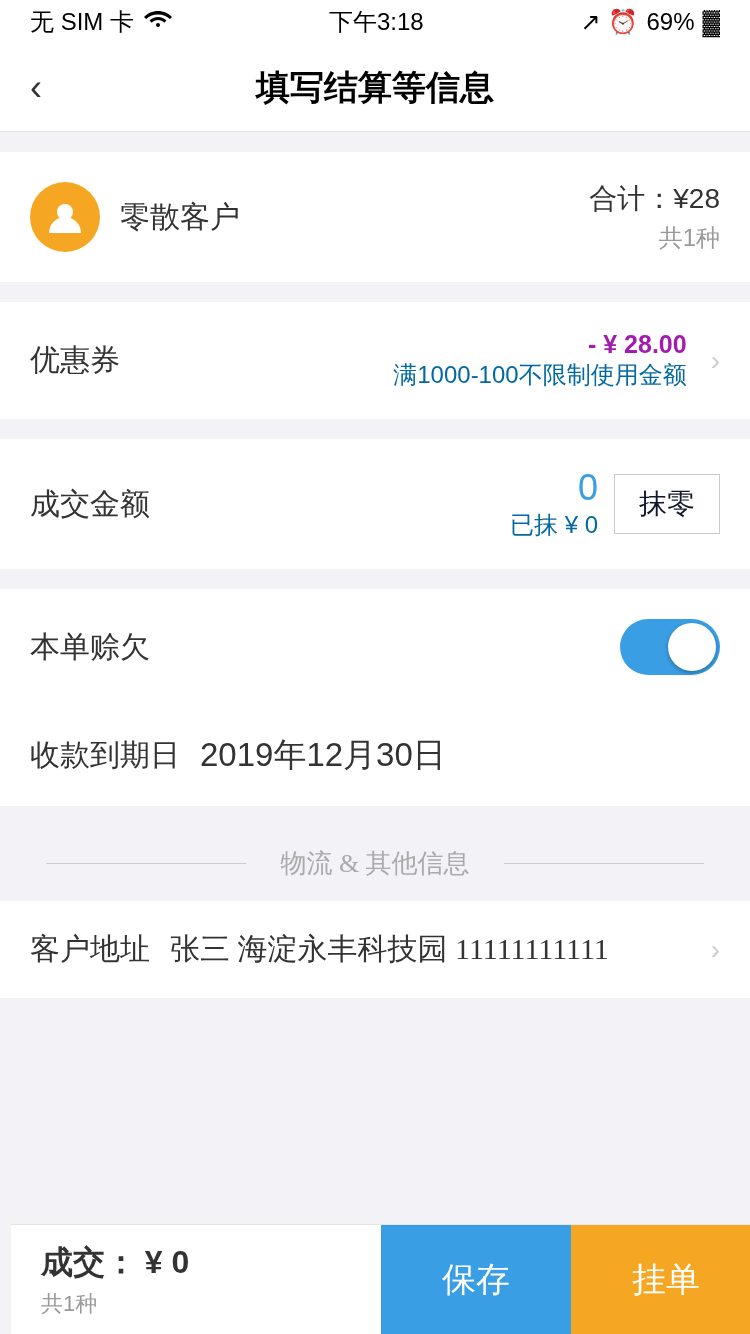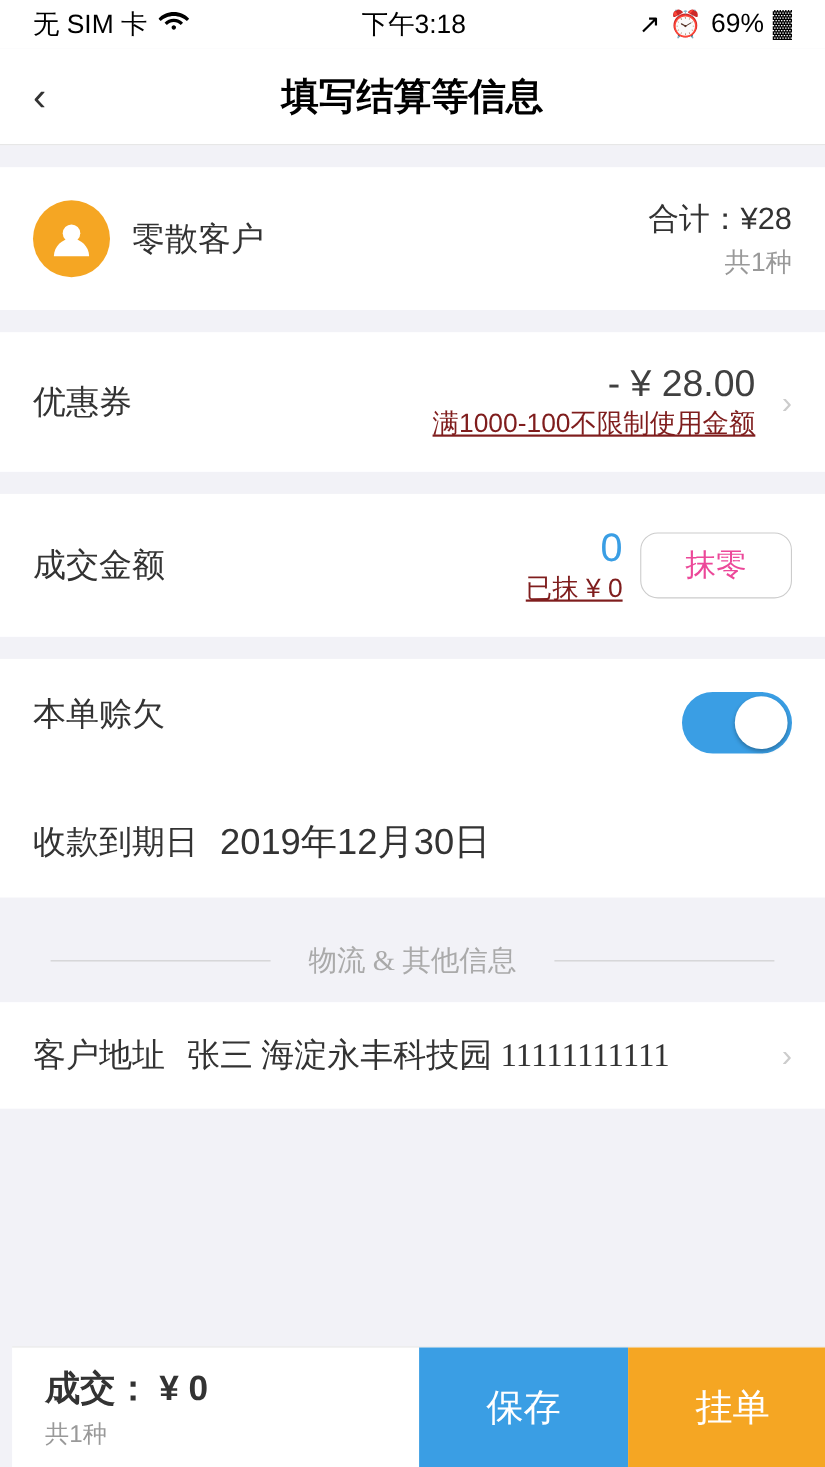--- a/index.html
+++ b/index.html
@@ -119,29 +119,28 @@
       gap: 16px;
       flex: 1;
       justify-content: flex-end;
     }
     .row-value {
       font-size: 30px;
       color: #333;
       text-align: right;
     }
     .row-value.discount {
-      color: #404040;
-      font-size: 34px;
-      font-weight: 400;
+      color: #a21caf;
+      font-size: 25px;
+      font-weight: 700;
     }
     .row-sub {
       font-size: 24px;
-      color: #7f1d1d;
+      color: #0369a1;
       text-align: right;
-      text-decoration: underline;
     }
     .row-value.blue {
       color: #3a9ee4;
       font-size: 36px;
       font-weight: 500;
     }
 
     .row-multi {
       display: flex;
       flex-direction: column;
@@ -151,24 +150,24 @@
     
     .chevron {
       color: #ccc;
       font-size: 28px;
       margin-left: 8px;
     }
 
     
     .round-zero-btn {
       border: 1.5px solid #ccc;
-      border-radius: 16px;
-      padding: 10px 40px;
+      border-radius: 0;
+      padding: 10px 24px;
       font-size: 28px;
-      color: #ec4899;
+      color: #0f172a;
       background: #fff;
       cursor: pointer;
       white-space: nowrap;
     }
 
     
     .toggle {
       width: 100px;
       height: 56px;
       border-radius: 28px;
@@ -185,21 +184,21 @@
       position: absolute;
       top: 4px;
       right: 4px;
       box-shadow: 0 2px 4px rgba(0,0,0,0.3);
     }
 
     
     .debit-row {
       padding: 30px 30px;
       display: flex;
-      align-items: flex-start;
+      align-items: center;
       justify-content: space-between;
     }
     .debit-label {
       font-size: 30px;
       color: #333;
     }
 
     
     .due-date-row {
       padding: 28px 30px;

